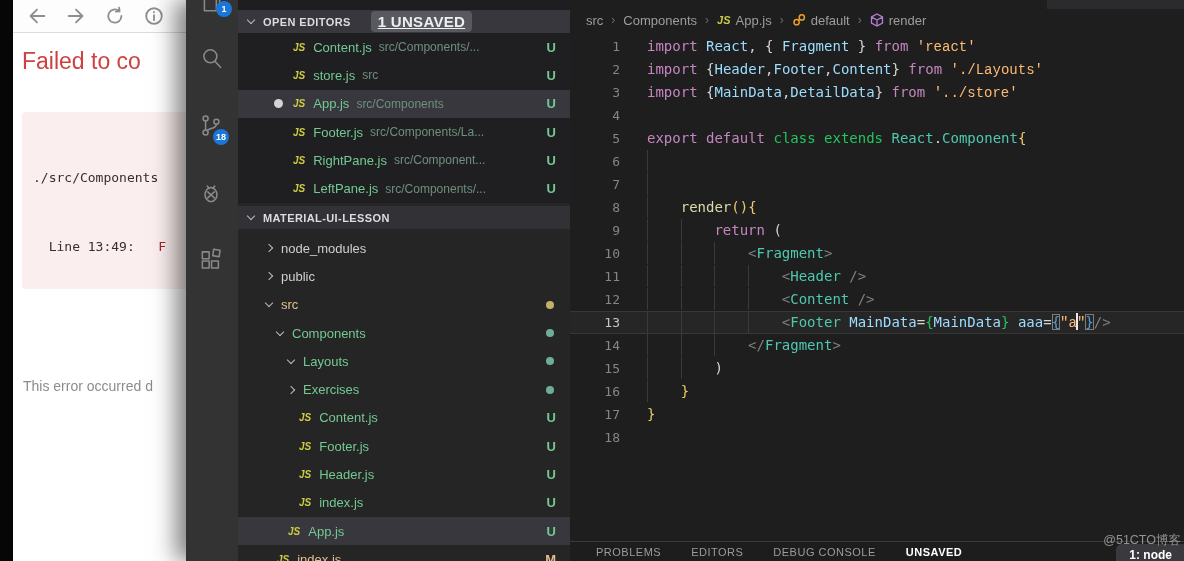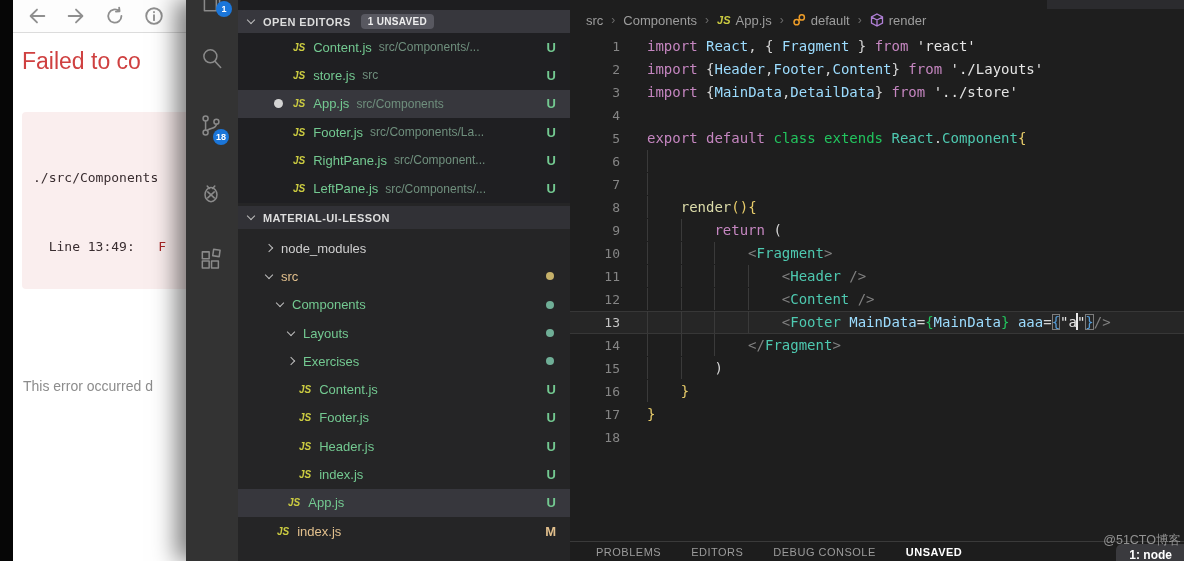--- a/index.html
+++ b/index.html
@@ -34,22 +34,22 @@
            font-weight:bold; width:16px; height:16px; line-height:16px; text-align:center; z-index:3; }
 
   
   .sidebar { position:absolute; left:52px; top:0; width:332px; bottom:0; background:#252526;
              font-size:13px; color:#cccccc; }
   .sb-topstrip { position:absolute; left:0; top:0; right:0; height:10px; background:#1e1e20; }
   .sec-header { position:absolute; left:0; right:0; height:23px; display:flex; align-items:center;
                 padding-left:10px; font-size:11px; font-weight:bold; color:#dddddd; letter-spacing:.4px; }
   .oe-header { top:10px; background:#37373d; }
   .tree-header { top:206px; background:#313136; }
-  .hbadge { background:#585860; color:#eeeeee; font-size:10px; font-weight:bold; border-radius:4px;
-            padding:2px 7px; margin-left:10px; letter-spacing:.3px; }
+  .hbadge { background:#585860; color:#eeeeee; font-size:15px; font-weight:bold; border-radius:4px;
+            padding:2px 7px; margin-left:20px; letter-spacing:.3px;text-decoration:underline; }
   .oe-list { position:absolute; left:0; right:0; top:33px; background:#1f1f22; }
   .tree-list { position:absolute; left:0; right:0; top:234px; }
   .row { position:relative; height:28.3px; display:flex; align-items:center; white-space:nowrap; }
   .row.selected { background:#37373d; }
   .chev { width:6px; height:6px; border-right:1.5px solid #bdbdbd; border-bottom:1.5px solid #bdbdbd;
           display:inline-block; flex:none; }
   .chev.right { transform:rotate(-45deg); margin-right:9px; }
   .chev.down  { transform:rotate(45deg); margin-right:9px; margin-top:-3px; }
   .jsico { color:#cbcb41; font-weight:bold; font-size:10px; margin-right:8px; flex:none; font-style:italic; }
   .fname.untracked { color:#73c991; }
@@ -74,21 +74,21 @@
   .bc-icon svg { display:block; }
   .code { position:absolute; left:0; right:0; top:35px; font-family:"DejaVu Sans Mono", monospace; font-size:14px; }
   .cl { height:23px; display:flex; align-items:center; }
   .cl.cur { background:rgba(120,120,120,0.10);
             box-shadow:inset 0 1px 0 rgba(255,255,255,0.08), inset 0 -1px 0 rgba(255,255,255,0.08); }
   .ln { width:50px; text-align:right; color:#858585; font-size:13px; flex:none; }
   .cl.cur .ln { color:#c6c6c6; }
   .lc { margin-left:27px; white-space:pre; line-height:23px; }
   .guide { display:inline-block; width:4ch; height:22px; border-left:1px solid #3a3a3a; vertical-align:top; }
   .tk-k { color:#c586c0; } .tk-b { color:#22c55e; } .tk-v { color:#9cdcfe; }
-  .tk-s { color:#e5e5e5; } .tk-t { color:#4ec9b0; } .tk-f { color:#dcdcaa; }
+  .tk-s { color:#fdba74;font-family:Liberation Mono, monospace; } .tk-t { color:#4ec9b0; } .tk-f { color:#dcdcaa; }
   .tk-p { color:#d4d4d4; } .tk-g { color:#808080; } .tk-y { color:#e8cc6a; }
   .tk-box { color:#569cd6; box-shadow:inset 0 0 0 1px #7d7d7d; }
   .cursor-caret { display:inline-block; width:2px; height:17px; background:#eaeaea;
                   vertical-align:text-bottom; margin:0 -1px; }
 
   
   .panel { position:absolute; left:384px; right:0; bottom:0; height:20px; background:#1d1d1d;
            border-top:1px solid #3a3a3a; display:flex; align-items:center; padding-left:26px; }
   .ptab { font-size:11px; letter-spacing:.5px; color:#9b9b9b; margin-right:30px; }
   .ptab.active { color:#ffffff; font-weight:bold; }
@@ -226,20 +226,24 @@
           </div>
         </div>
       <div class="sec-header tree-header">
         <span class="chev down"></span>
         <span>MATERIAL-UI-LESSON</span>
       </div>
       <div class="tree-list" id="tree-list">
           <div class="row" style="padding-left: 28px;">
             <span class="chev right"></span>
             <span class="fname default">node_modules</span>
+          </div>
+          <div class="row" style="padding-left: 28px;">
+            <span class="chev right"></span>
+            <span class="fname default">public</span>
           </div>
           <div class="row" style="padding-left: 28px;">
             <span class="chev down"></span>
             <span class="fname modified">src</span>
             <span class="gitdot modified"></span>
           </div>
           <div class="row" style="padding-left: 39px;">
             <span class="chev down"></span>
             <span class="fname untracked">Components</span>
             <span class="gitdot untracked"></span>

